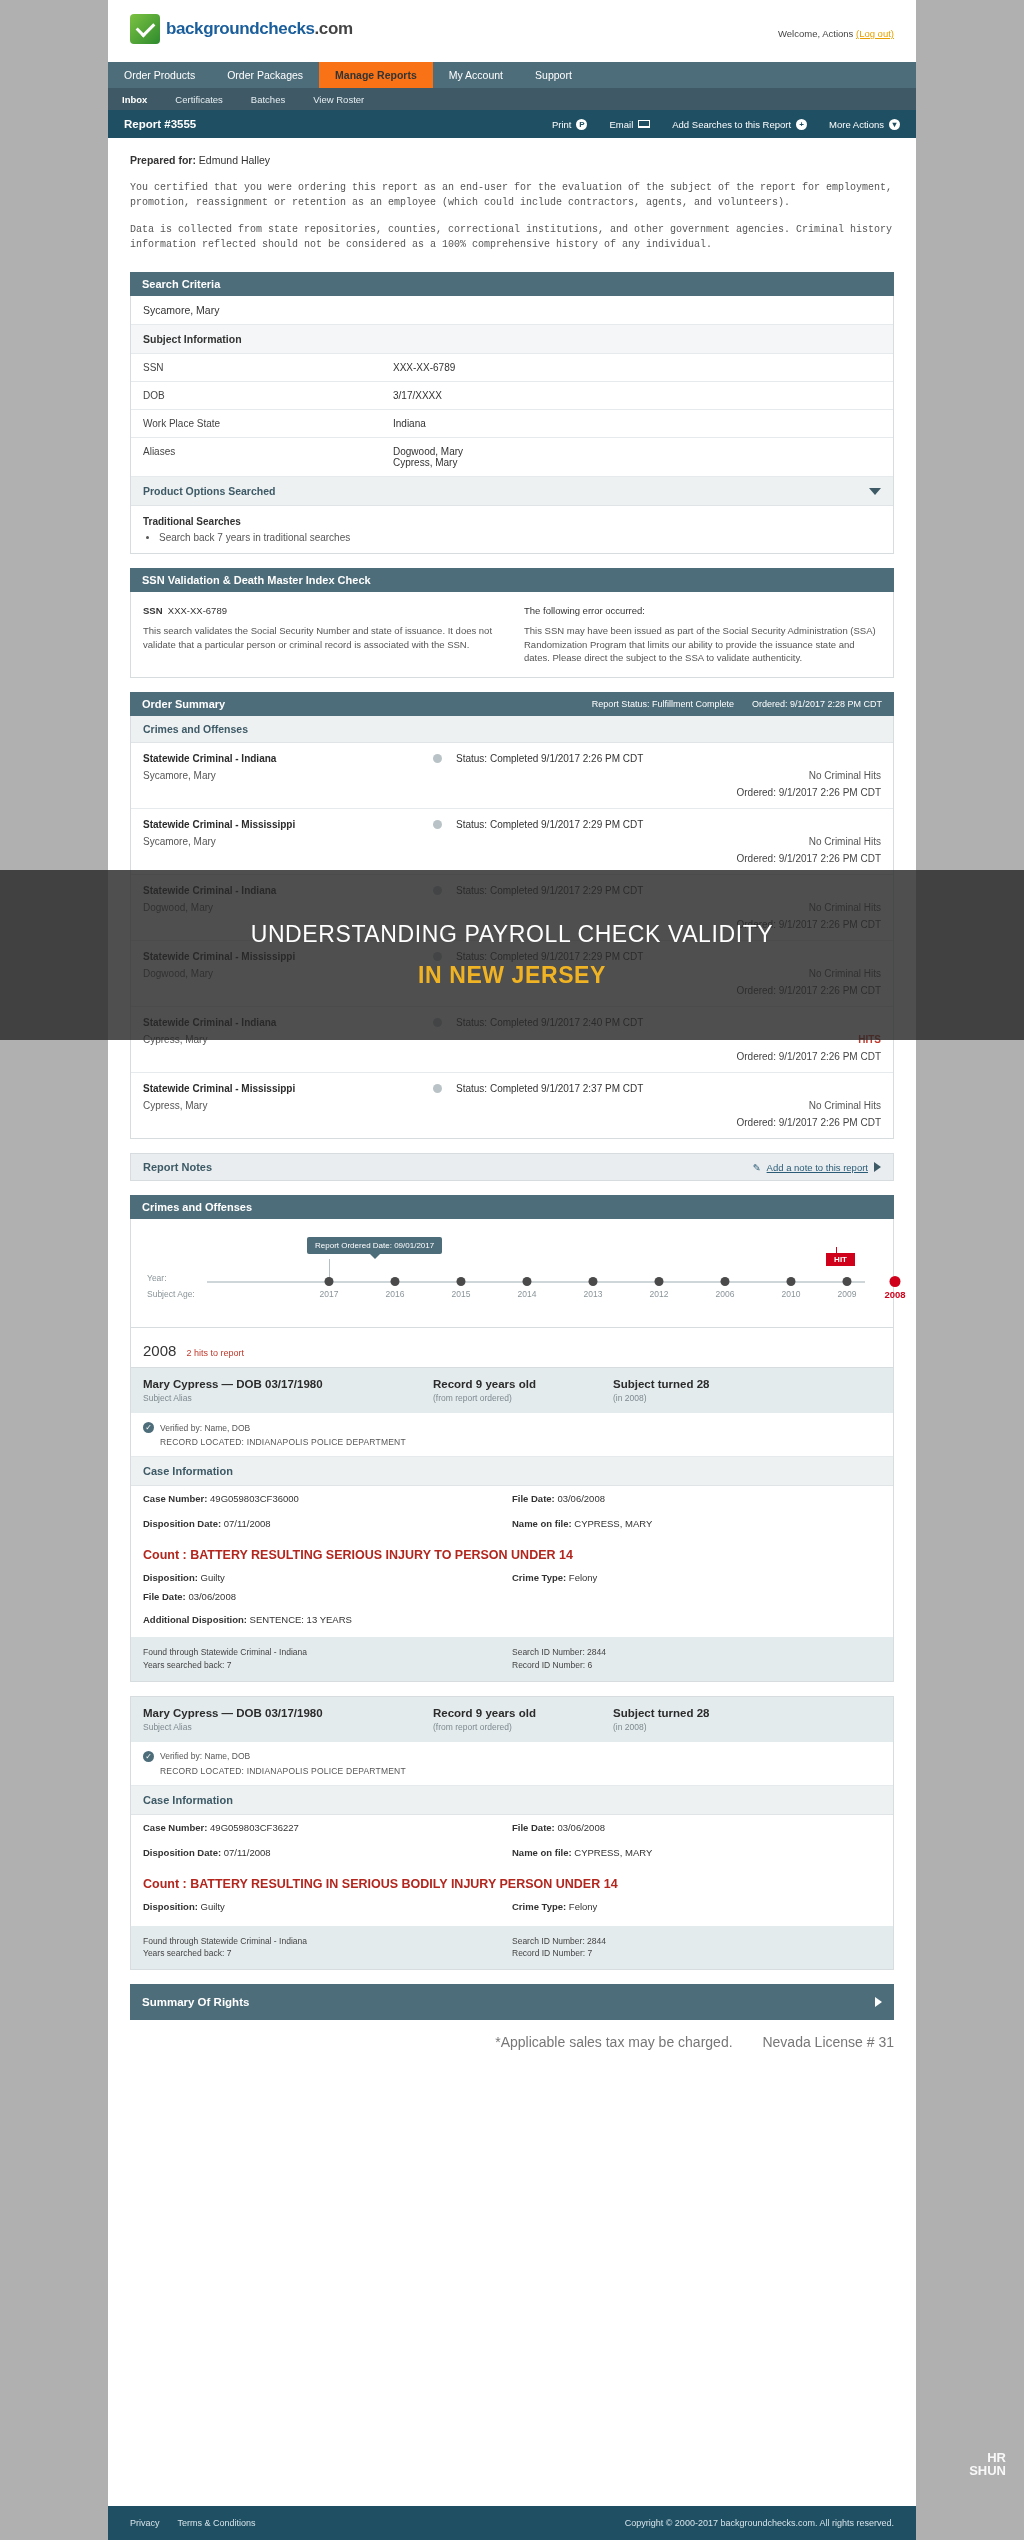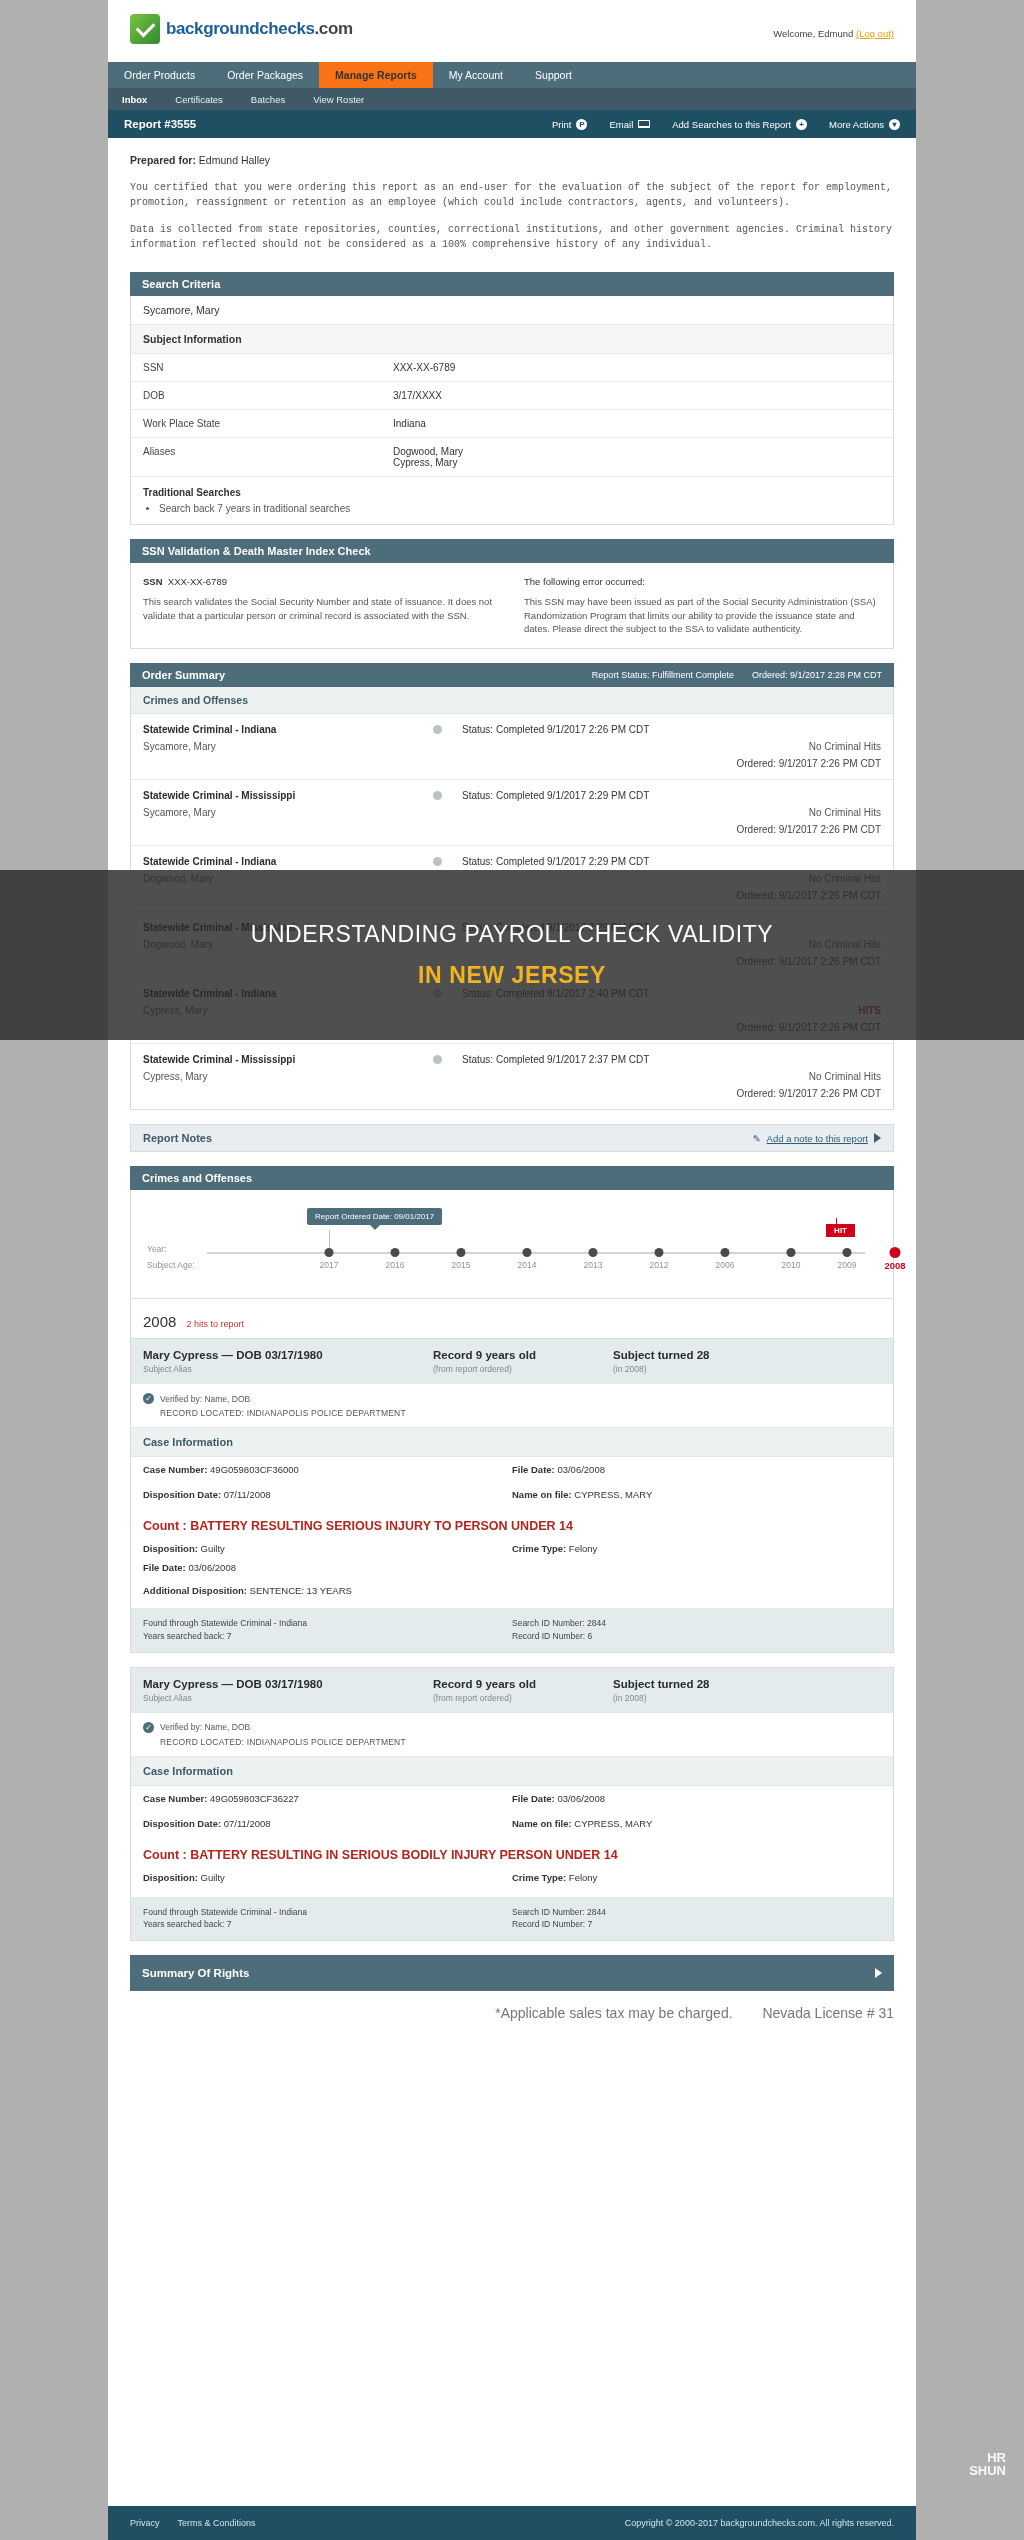--- a/index.html
+++ b/index.html
@@ -112,21 +112,21 @@
   .ssnbox .col { flex:1; font-size:9.5px; color:#555; line-height:1.45; }
   .ssnbox .col .hdr { color:#333; margin-bottom:6px; }
   .ssnbox .col .hdr b { font-weight:bold; }
 
   
   .osrow { display:flex; padding:10px 12px 10px 12px; border-bottom:1px solid #e6eaec; font-size:10px; }
   .osrow .left { width:290px; }
   .osrow .left .t1 { font-weight:bold; color:#2b2b2b; margin-bottom:6px; }
   .osrow .left .t2 { color:#555; }
   .osrow .right { flex:1; text-align:left; position:relative; }
-  .osrow .right .l { display:flex; align-items:center; gap:20px; margin-bottom:6px; }
+  .osrow .right .l { display:flex; align-items:center; gap:14px; margin-bottom:6px; }
   .osrow .right .r2 { text-align:right; color:#444; }
   .dot-grey { width:9px;height:9px;border-radius:50%;background:#b9c3c7;display:inline-block;}
   .nohits { text-align:right; color:#555; }
   .hits { text-align:right; color:#c0392b; font-weight:bold; }
   .crimes-sub { background:#eef1f2; padding:7px 12px; font-size:10.5px; font-weight:bold; color:#3d5a66; border-bottom:1px solid #e0e4e6;}
 
   
   .notesbar {
     display:flex; align-items:center; background:#e9edef; border:1px solid #d7dcde;
     padding:0 12px; height:28px; margin-top:14px; font-size:11px; font-weight:bold; color:#3d5a66;
@@ -218,21 +218,21 @@
 <body>
 
 <div class="page">
 
   <div class="site-header">
     <div class="logo">
       <span class="logo-mark"></span>
       <span class="logo-text"><span>backgroundchecks</span><span class="dotcom">.com</span></span>
     </div>
     <div class="welcome">
-      <span>Welcome, Edmund</span>
+      <span>Welcome, Actions</span>
       <a href="#">(Log out)</a>
     </div>
   </div>
 
   <div class="mainnav">
     <div class="tab">Order Products</div>
     <div class="tab">Order Packages</div>
     <div class="tab active">Manage Reports</div>
     <div class="tab">My Account</div>
     <div class="tab">Support</div>
@@ -294,20 +294,25 @@
       </div>
       <div class="row">
         <div class="k">Work Place State</div>
         <div class="v">Indiana</div>
       </div>
       <div class="row">
         <div class="k">Aliases</div>
         <div class="v" style="white-space:pre-line">Dogwood, Mary
 Cypress, Mary</div>
       </div>
+      <div class="prodopts">
+        <span>Product Options Searched</span>
+        <span class="spacer"></span>
+        <span class="caret-down"></span>
+      </div>
       <div class="trad">
         <div class="t">Traditional Searches</div>
         <ul>
             <li>Search back 7 years in traditional searches</li>
           </ul>
       </div>
     </div>
 
     <div class="section-head">
       <span>SSN Validation &amp; Death Master Index Check</span>

